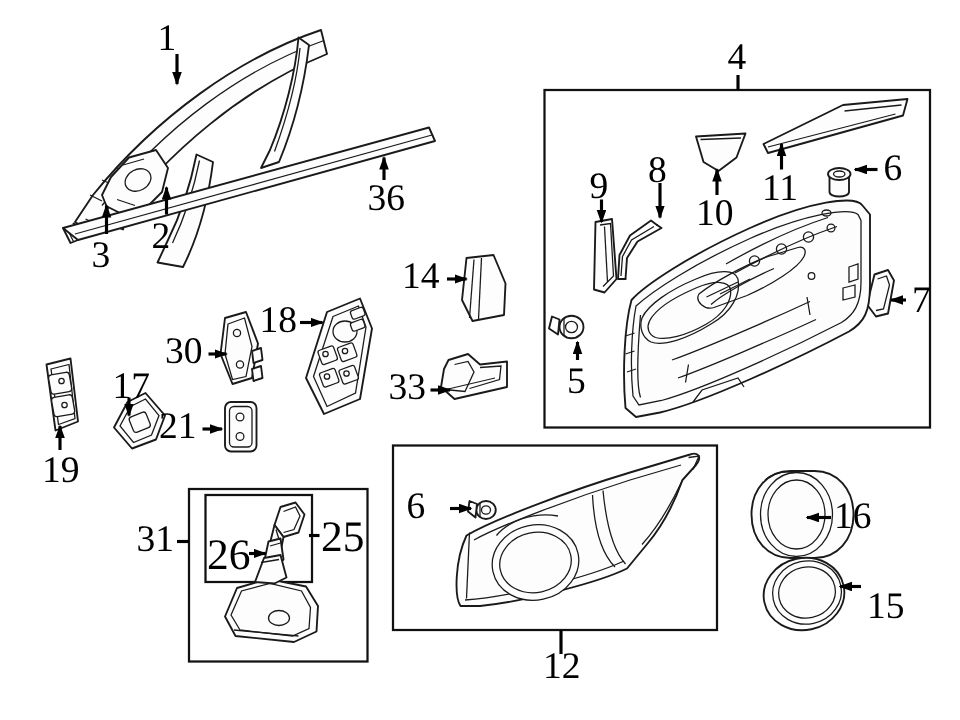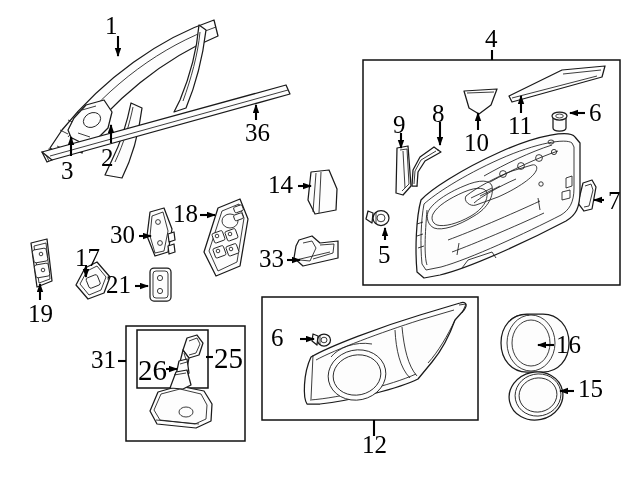--- a/index.html
+++ b/index.html
@@ -353,21 +353,21 @@
   <div class="callout" style="left:378px;top:242px">5</div>
   <div class="callout" style="left:589px;top:100px">6</div>
   <div class="callout" style="left:608px;top:188px">7</div>
   <div class="callout" style="left:432px;top:101px">8</div>
   <div class="callout" style="left:393px;top:112px">9</div>
   <div class="callout" style="left:464px;top:130px">10</div>
   <div class="callout" style="left:508px;top:113px">11</div>
   <div class="callout" style="left:362px;top:432px">12</div>
   <div class="callout" style="left:271px;top:325px">6</div>
   <div class="callout" style="left:268px;top:172px">14</div>
-  <div class="callout" style="left:578px;top:376px">15</div>
+  <div class="callout" style="left:578px;top:392px">15</div>
   <div class="callout" style="left:556px;top:332px">16</div>
   <div class="callout" style="left:75px;top:245px">17</div>
   <div class="callout" style="left:173px;top:201px">18</div>
   <div class="callout" style="left:28px;top:301px">19</div>
   <div class="callout" style="left:110px;top:222px">30</div>
   <div class="callout" style="left:106px;top:272px">21</div>
   <div class="callout" style="left:259px;top:246px">33</div>
   <div class="callout" style="left:245px;top:120px">36</div>
   <div class="callout" style="left:91px;top:347px">31</div>
   <div class="callout sm" style="left:214px;top:344px">25</div>

